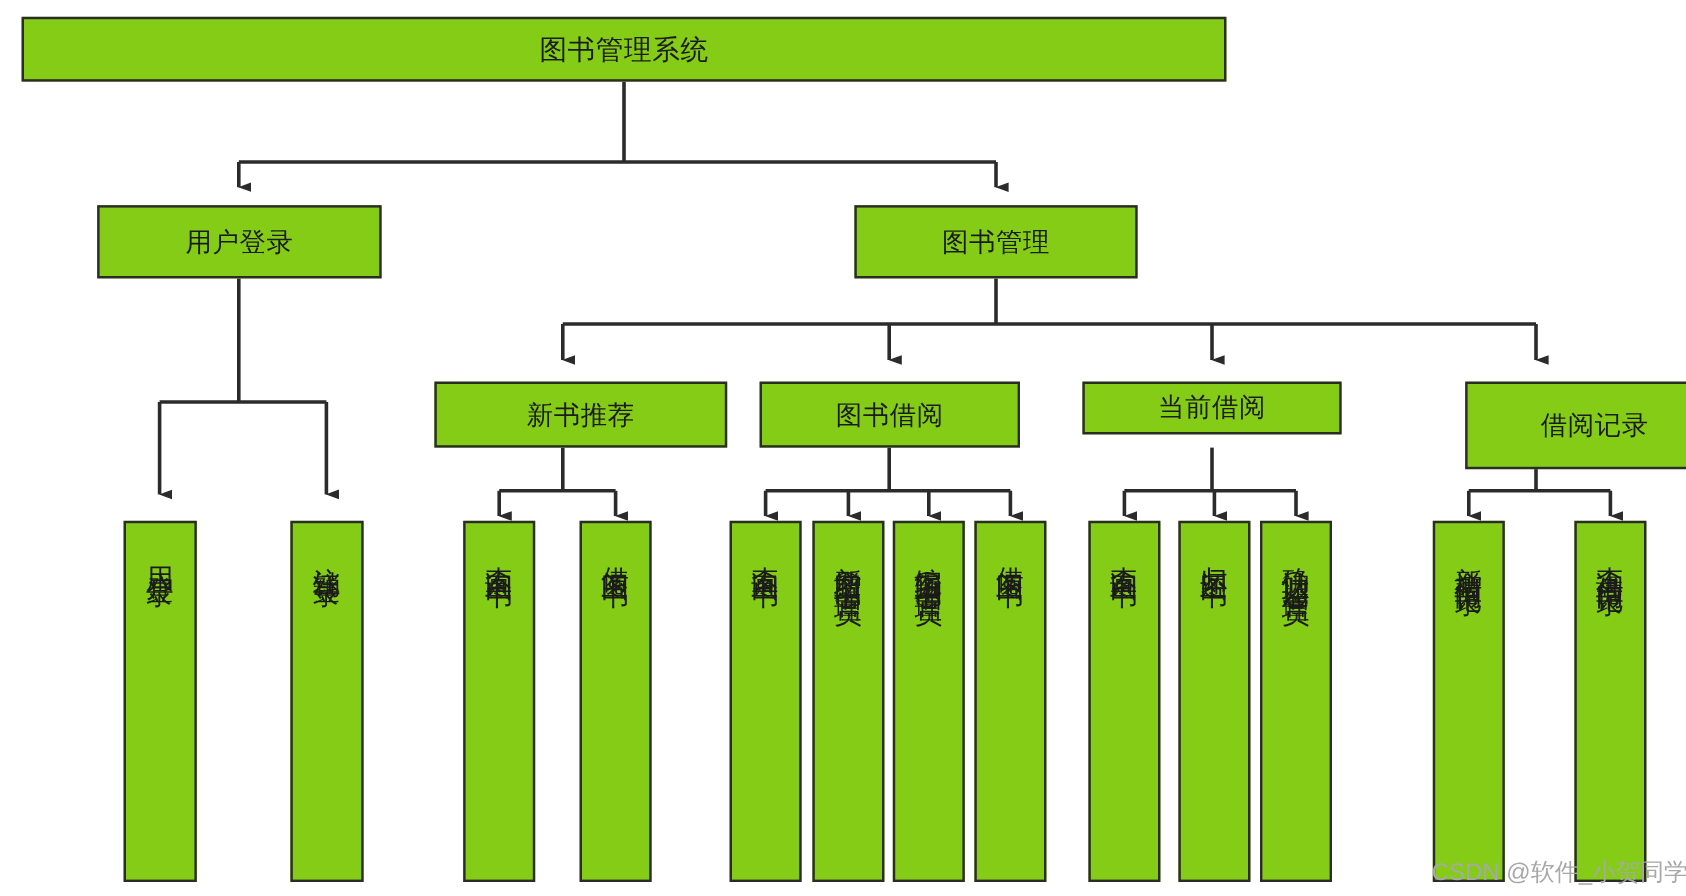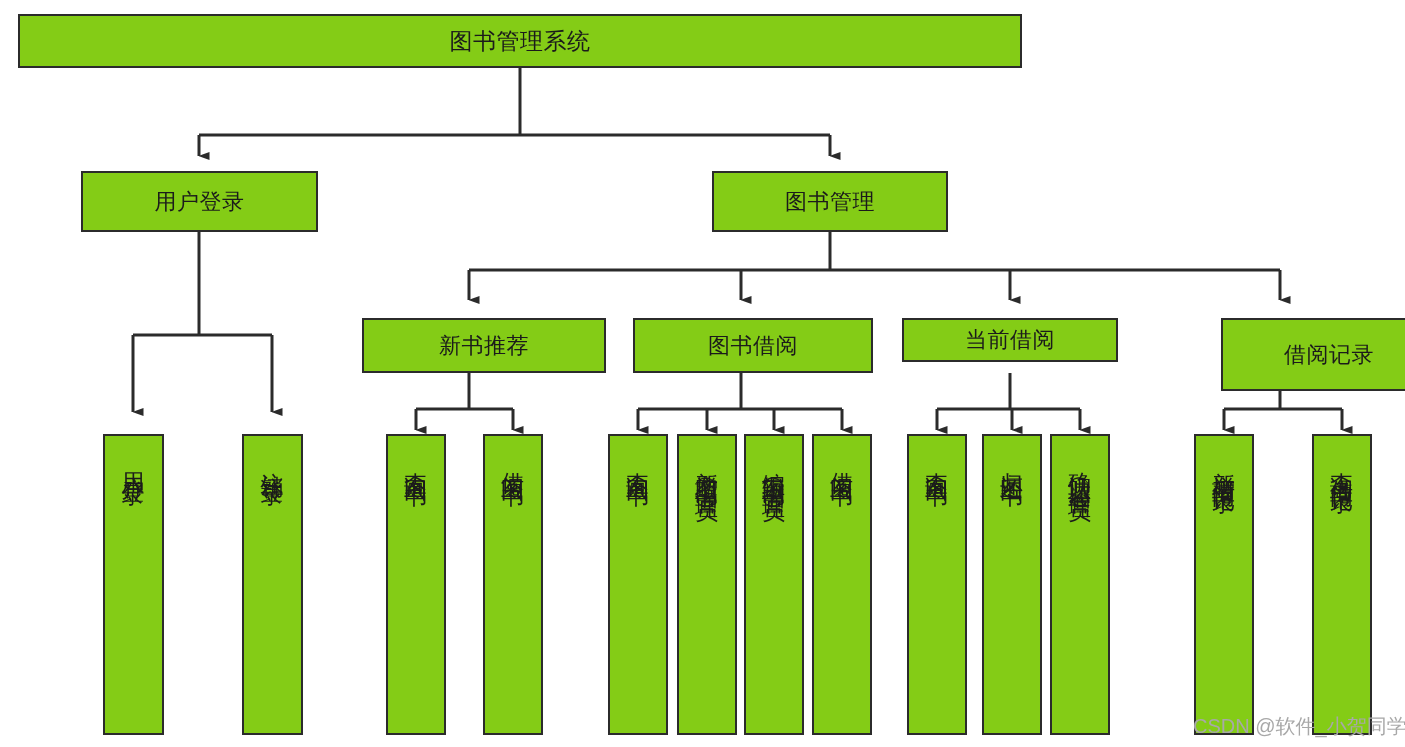--- a/index.html
+++ b/index.html
@@ -131,21 +131,21 @@
   <div class="node horizontal" style="left:81px; top:171px; width:237px; height:61px;">
     <span class="label">用户登录</span>
   </div>
   <div class="node horizontal" style="left:712px; top:171px; width:236px; height:61px;">
     <span class="label">图书管理</span>
   </div>
 
   <div class="node horizontal" style="left:362px; top:318px; width:244px; height:55px;">
     <span class="label">新书推荐</span>
   </div>
-  <div class="node horizontal" style="left:633px; top:318px; width:240px; height:55px;">
+  <div class="node horizontal" style="left:633px; top:318px; width:217px; height:55px;">
     <span class="label">图书借阅</span>
   </div>
   <div class="node horizontal" style="left:902px; top:318px; width:216px; height:44px;">
     <span class="label">当前借阅</span>
   </div>
   <div class="node horizontal" style="left:1208px; top:318px; width:216px; height:73px;margin-left:13px;">
     <span class="label">借阅记录</span>
   </div>
 
   <div class="node vertical" style="left:103px; top:434px; width:61px; height:301px;">

